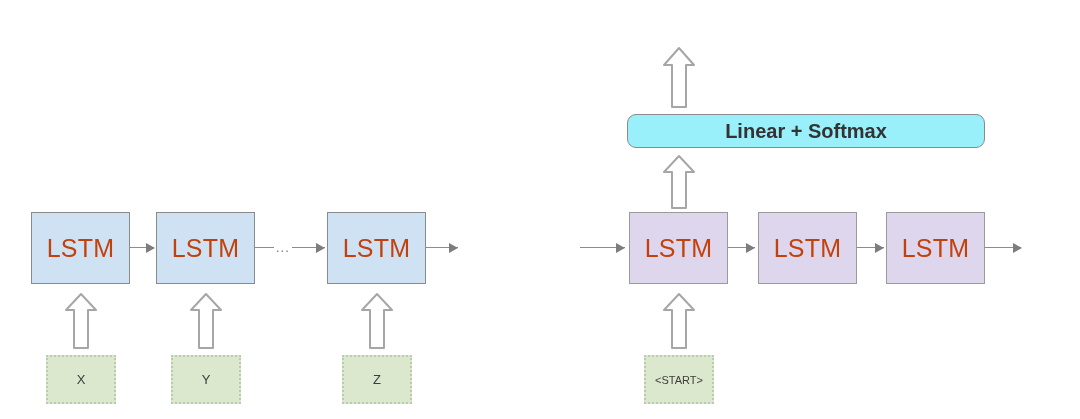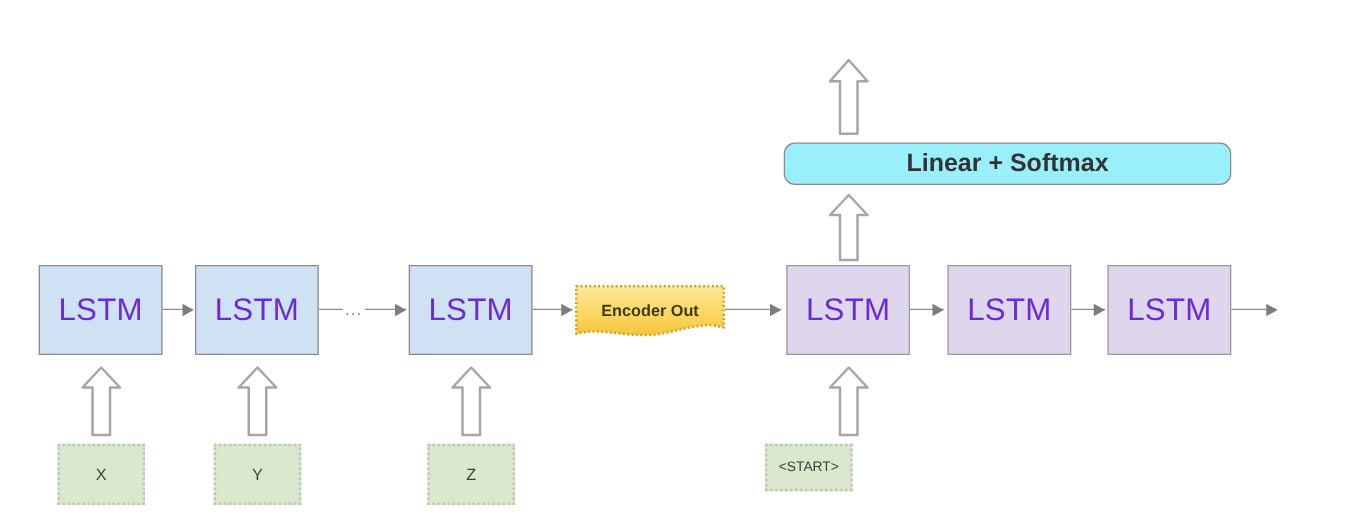--- a/index.html
+++ b/index.html
@@ -17,21 +17,21 @@
     background: #ffffff;
     overflow: hidden;
   }
   .node {
     position: absolute;
     box-sizing: border-box;
     display: flex;
     align-items: center;
     justify-content: center;
     text-align: center;
-    color: #6d28d9;
+    color: #c2410c;
   }
   
   .lstm-enc {
     background: #cfe2f3;
     border: 1px solid #8a8a8a;
     font-size: 25px;
     letter-spacing: 0.2px;
   }
   
   .lstm-dec {
@@ -132,33 +132,20 @@
   <div class="dots" style="left:274px; top:241px;">...</div>
   <div class="arrowhead" style="left:316px; top:243px;"></div>
 
   <div class="node lstm-enc" style="left:327px; top:212px; width:99px; height:72px;">
     <span>LSTM</span>
   </div>
 
   <div class="conn" style="left:426px; top:247px; width:32px;"></div>
   <div class="arrowhead" style="left:449px; top:243px;"></div>
 
-  <div class="encoder-out" style="left:459px; top:226px;">
-    <svg width="122" height="50" viewBox="0 0 122 50">
-      <defs>
-        <linearGradient id="goldGrad" x1="0" y1="0" x2="0" y2="1">
-          <stop offset="0%" stop-color="#fde89a"></stop>
-          <stop offset="55%" stop-color="#fcd862"></stop>
-          <stop offset="100%" stop-color="#f5c53c"></stop>
-        </linearGradient>
-      </defs>
-      <path d="M 2 3 L 120 3 L 120 36 C 100 30 82 41 60 42 C 38 43 20 36 2 41 Z" fill="url(#goldGrad)" stroke="#d69d17" stroke-width="2" stroke-dasharray="1.5 2" stroke-linejoin="round"></path>
-    </svg>
-    <div class="label">Encoder Out</div>
-  </div>
 
   <div class="conn" style="left:580px; top:247px; width:45px;"></div>
   <div class="arrowhead" style="left:616px; top:243px;"></div>
 
   <div class="node lstm-dec" style="left:629px; top:212px; width:99px; height:72px;">
     <span>LSTM</span>
   </div>
 
   <div class="conn" style="left:728px; top:247px; width:27px;"></div>
   <div class="arrowhead" style="left:746px; top:243px;"></div>
@@ -194,21 +181,21 @@
   <svg class="block-arrow" style="left:358px; top:291px;" width="38" height="60" viewBox="0 0 38 60">
     <path d="M 19 3 L 34 19 L 26 19 L 26 57 L 12 57 L 12 19 L 4 19 Z" fill="#ffffff" stroke="#a6a6a6" stroke-width="2" stroke-linejoin="round"></path>
   </svg>
   <div class="node token" style="left:342px; top:355px; width:70px; height:49px;">
     <span>Z</span>
   </div>
 
   <svg class="block-arrow" style="left:660px; top:291px;" width="38" height="60" viewBox="0 0 38 60">
     <path d="M 19 3 L 34 19 L 26 19 L 26 57 L 12 57 L 12 19 L 4 19 Z" fill="#ffffff" stroke="#a6a6a6" stroke-width="2" stroke-linejoin="round"></path>
   </svg>
-  <div class="node token small" style="left:612px; top:355px; width:70px; height:38px;">
+  <div class="node token small" style="left:644px; top:355px; width:70px; height:49px;">
     <span>&lt;START&gt;</span>
   </div>
 
   <svg class="block-arrow" style="left:660px; top:153px;" width="38" height="58" viewBox="0 0 38 58">
     <path d="M 19 3 L 34 19 L 26 19 L 26 55 L 12 55 L 12 19 L 4 19 Z" fill="#ffffff" stroke="#a6a6a6" stroke-width="2" stroke-linejoin="round"></path>
   </svg>
 
   <div class="node softmax" style="left:627px; top:114px; width:358px; height:34px;">
     <span>Linear + Softmax</span>
   </div>

